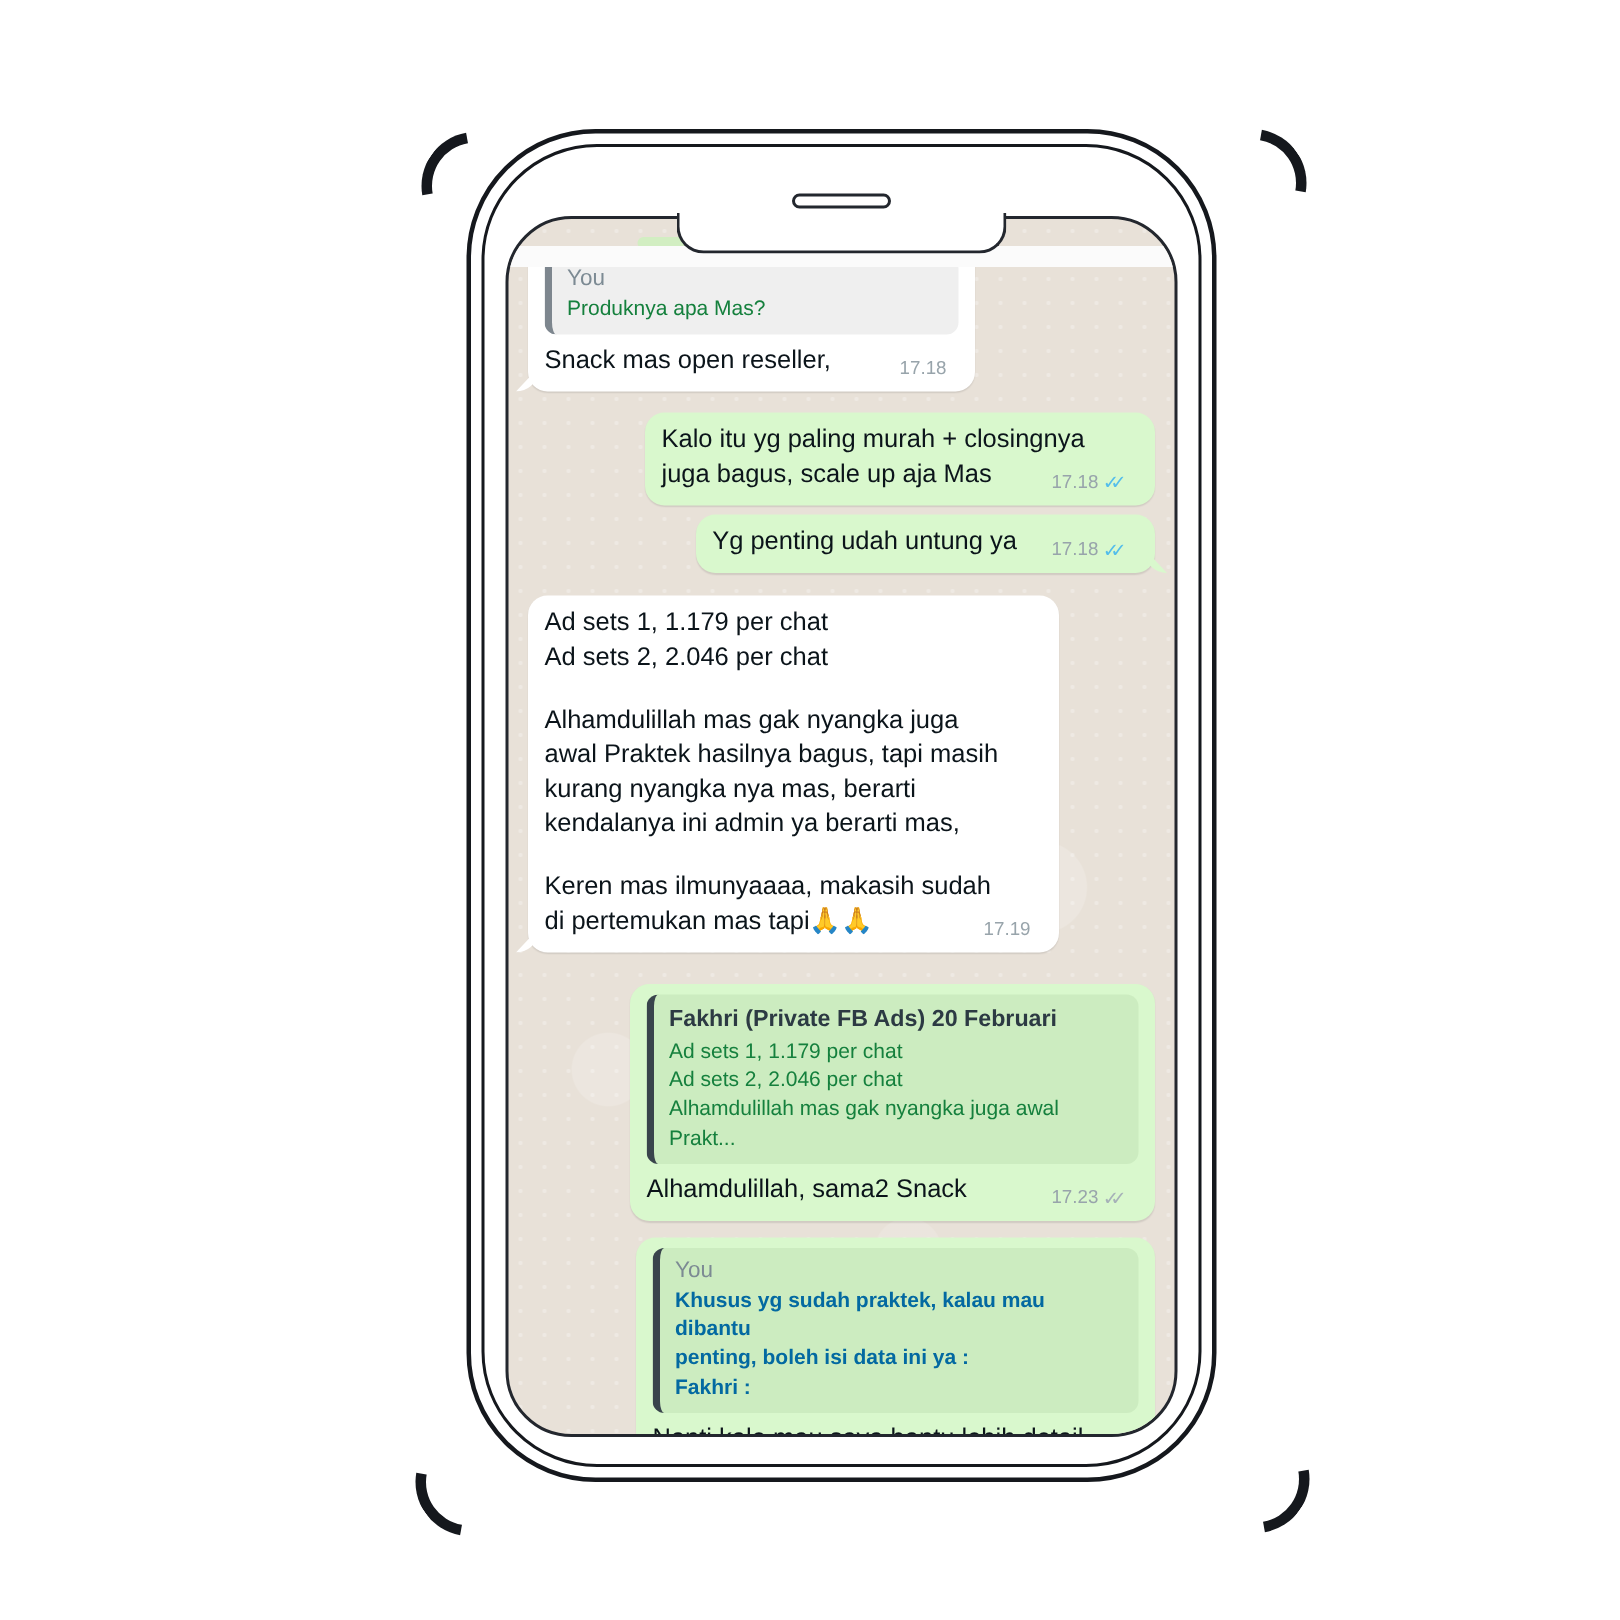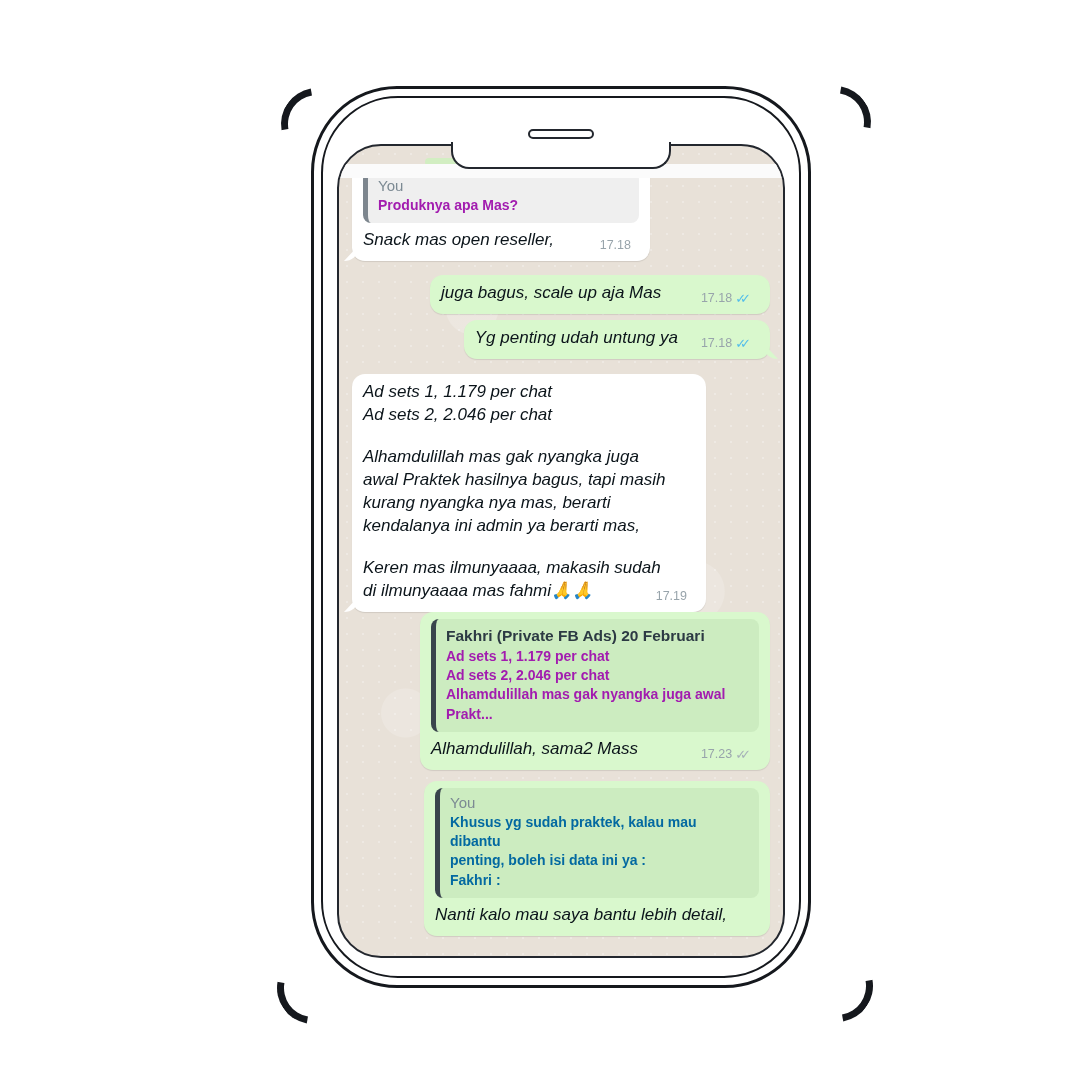--- a/index.html
+++ b/index.html
@@ -42,39 +42,39 @@
 
   .bubble{position:relative;border-radius:13px;padding:7px 11px 9px 11px;box-sizing:border-box;
           font-size:17px;line-height:1.35;color:#0b141a;
           box-shadow:0 1px 1px rgba(0,0,0,0.10);}
   .bubble.in{background:#ffffff;align-self:flex-start;}
   .bubble.out{background:#d9f8cd;align-self:flex-end;}
   .m1{width:298px;margin-top:-10px;border-top-left-radius:6px;border-top-right-radius:6px;}
   .m2{width:340px;margin-top:14px;}
   .m3{margin-top:6px;padding-right:92px;}
   .m4{width:354px;margin-top:15px;}
-  .m5{width:350px;}
+  .m5{width:350px;margin-top:21px;}
   .m6{width:346px;margin-top:11px;}
 
   
   .tail{position:absolute;bottom:0;width:14px;height:15px;}
   .tail.left{left:-8px;background:#ffffff;border-bottom-right-radius:16px 14px;
              clip-path:polygon(0 100%,100% 100%,100% 0);}
   .tail.right{right:-8px;background:#d9f8cd;border-bottom-left-radius:16px 14px;
               clip-path:polygon(0 100%,100% 100%,0 0);}
 
   .quote{position:relative;border-radius:8px;padding:6px 10px 8px 10px;margin-bottom:6px;
          border-left:5px solid #414d55;overflow:hidden;}
   .in .quote{background:#efefef;border-left-color:#7d868e;}
   .out .quote{background:rgba(45,85,35,0.07);border-left-color:#39444c;}
   .qlabel{font-size:15px;color:#7c8a93;line-height:1.25;}
   .qtitle{font-size:15.5px;font-weight:bold;color:#2c3a43;line-height:1.4;}
-  .qline{font-size:14px;color:#a21caf;line-height:1.38;font-weight:bold;}
+  .qline{font-size:14px;color:#15803d;line-height:1.38;}
   .qline.qbold{font-weight:bold;color:#0369a1;}
-  .tline{min-height:23px;font-style:italic;}
+  .tline{min-height:23px;}
   .tspacer{height:19px;}
 
   .meta{position:absolute;right:19px;bottom:7px;display:flex;align-items:center;gap:3px;
         font-size:12.5px;color:#98a4ab;}
   .ticks{font-size:13px;font-weight:bold;letter-spacing:-6px;padding-right:6px;line-height:1;}
   .ticks.blue{color:#53bdeb;}
   .ticks.gray{color:#a6b1b8;}
 </style>
 </head>
 <body>
@@ -94,20 +94,21 @@
               <div class="qlabel">You</div>
               <div class="qline">Produknya apa Mas?</div>
             </div>
             <div class="tline">Snack mas open reseller,</div>
             <div class="meta">
               <div class="time">17.18</div>
             </div>
             <div class="tail left"></div>
           </div>
           <div class="bubble out m2">
+            <div class="tline">Kalo itu yg paling murah + closingnya</div>
             <div class="tline">juga bagus, scale up aja Mas</div>
             <div class="meta">
               <div class="time">17.18</div>
               <div class="ticks blue">✓✓</div>
             </div>
           </div>
           <div class="bubble out m3">
             <div class="tline">Yg penting udah untung ya</div>
             <div class="meta">
               <div class="time">17.18</div>
@@ -118,34 +119,34 @@
           <div class="bubble in m4">
             <div class="tline">Ad sets 1, 1.179 per chat</div>
             <div class="tline">Ad sets 2, 2.046 per chat</div>
             <div class="tspacer"></div>
             <div class="tline">Alhamdulillah mas gak nyangka juga</div>
             <div class="tline">awal Praktek hasilnya bagus, tapi masih</div>
             <div class="tline">kurang nyangka nya mas, berarti</div>
             <div class="tline">kendalanya ini admin ya berarti mas,</div>
             <div class="tspacer"></div>
             <div class="tline">Keren mas ilmunyaaaa, makasih sudah</div>
-            <div class="tline">di ilmunyaaaa mas fahmi🙏🙏</div>
+            <div class="tline">di pertemukan mas tapi🙏🙏</div>
             <div class="meta">
               <div class="time">17.19</div>
             </div>
             <div class="tail left"></div>
           </div>
           <div class="bubble out m5">
             <div class="quote">
               <div class="qtitle">Fakhri (Private FB Ads) 20 Februari</div>
               <div class="qline">Ad sets 1, 1.179 per chat</div>
               <div class="qline">Ad sets 2, 2.046 per chat</div>
               <div class="qline">Alhamdulillah mas gak nyangka juga awal Prakt...</div>
             </div>
-            <div class="tline">Alhamdulillah, sama2 Mass</div>
+            <div class="tline">Alhamdulillah, sama2 Snack</div>
             <div class="meta">
               <div class="time">17.23</div>
               <div class="ticks gray">✓✓</div>
             </div>
           </div>
           <div class="bubble out m6">
             <div class="quote">
               <div class="qlabel">You</div>
               <div class="qline qbold">Khusus yg sudah praktek, kalau mau dibantu</div>
               <div class="qline qbold">penting, boleh isi data ini ya :</div>

